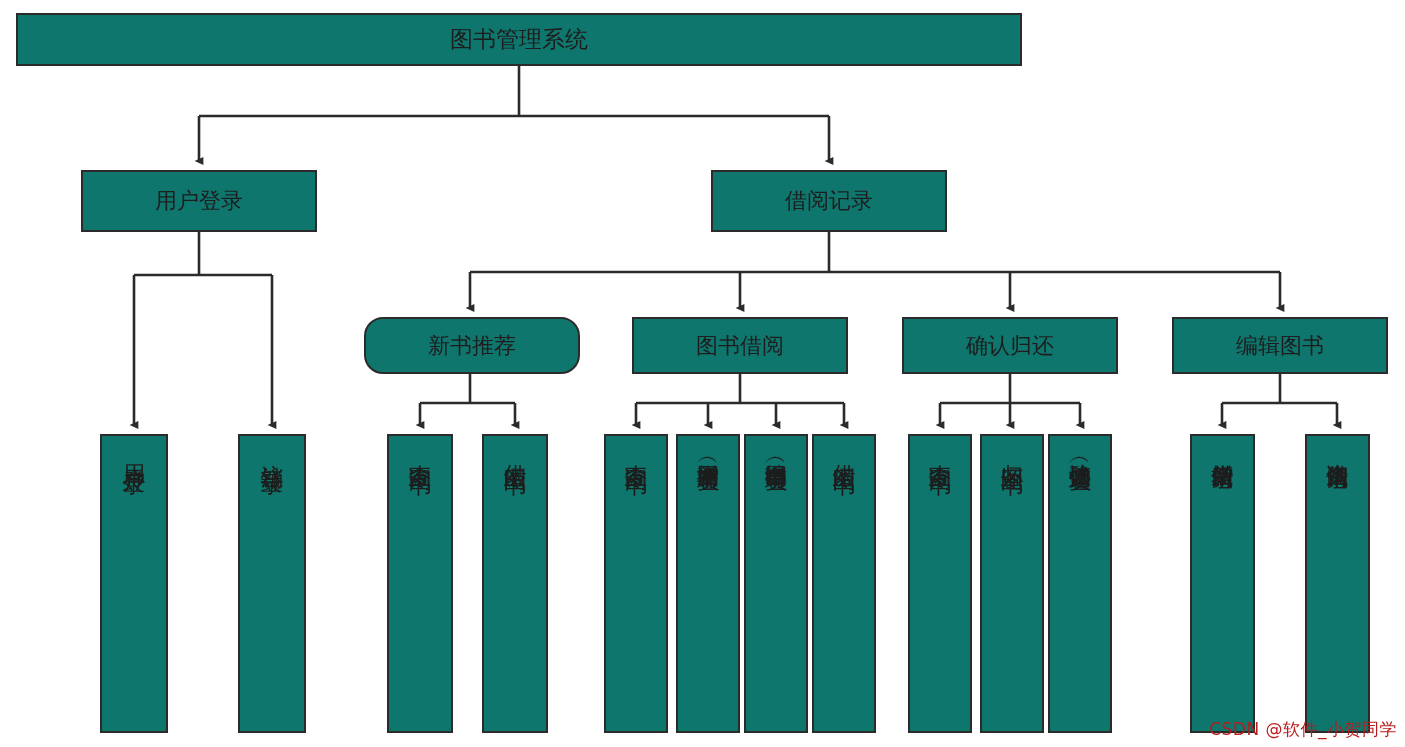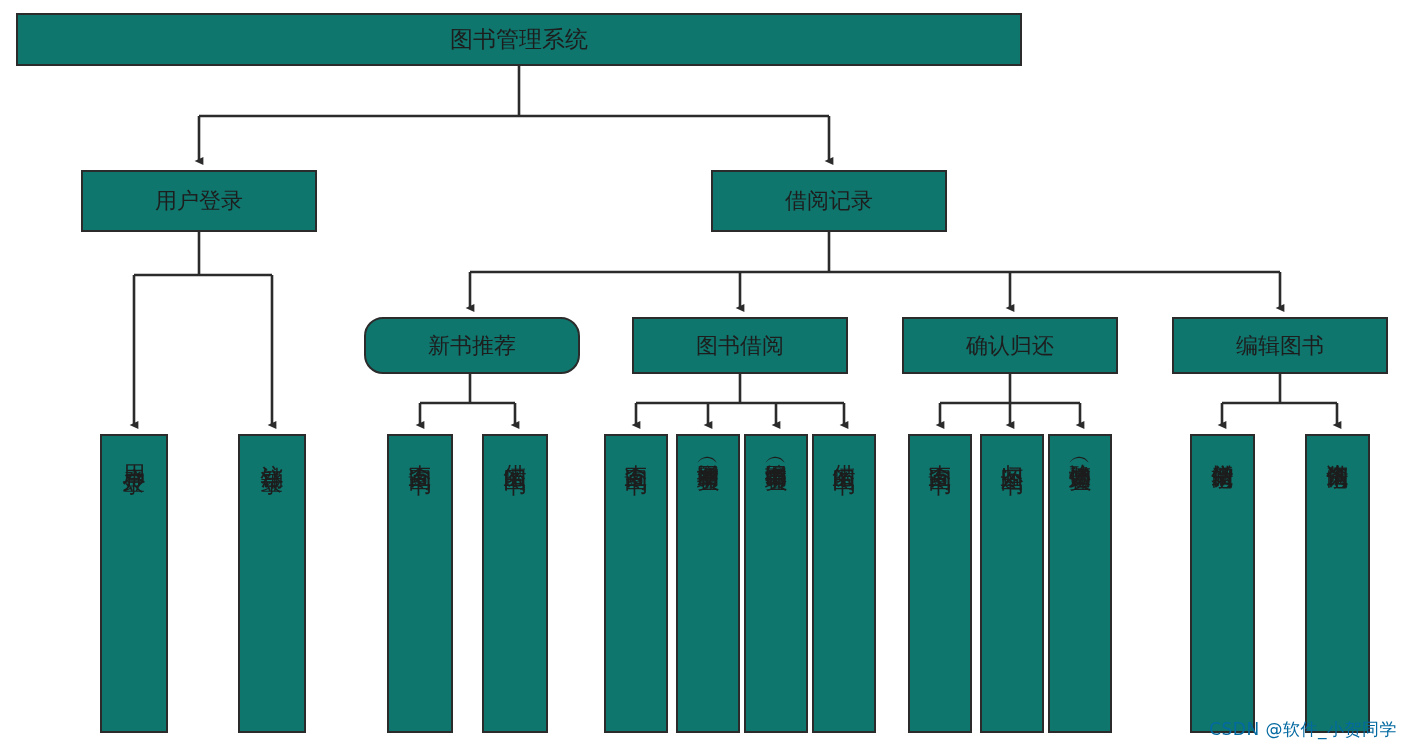--- a/index.html
+++ b/index.html
@@ -59,21 +59,21 @@
   }
   .vtext-tight {
     letter-spacing: 1px;
     font-size: 22px;
   }
   #watermark {
     position: absolute;
     right: 8px;
     bottom: 6px;
     font-size: 17px;
-    color: #0369a1;
+    color: #b91c1c;
     letter-spacing: 0.5px;
     white-space: nowrap;
     user-select: none;
   }
 </style>
 </head>
 <body>
 
 <div id="diagram-root">
 

